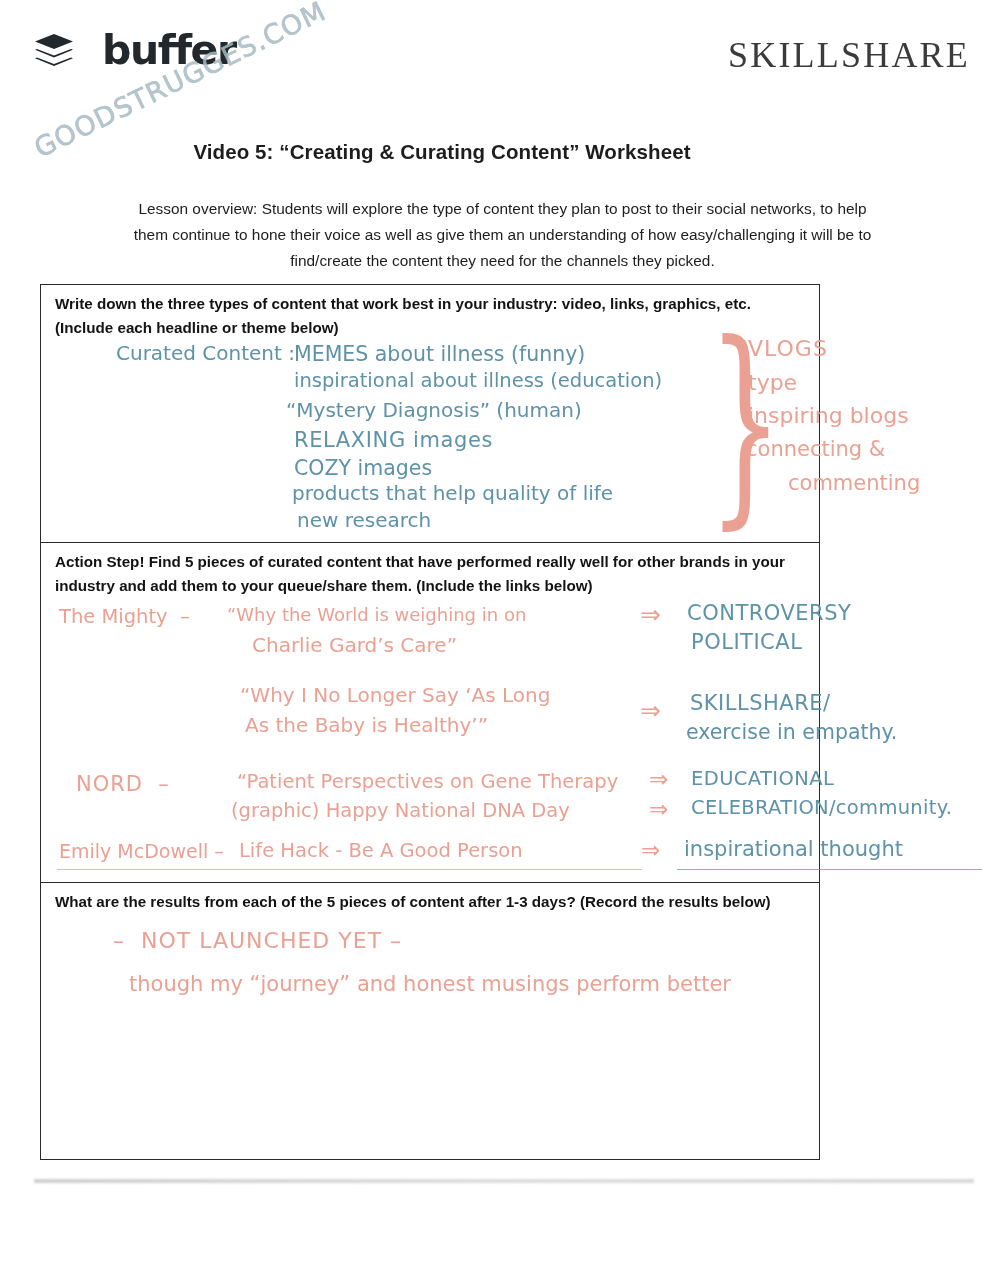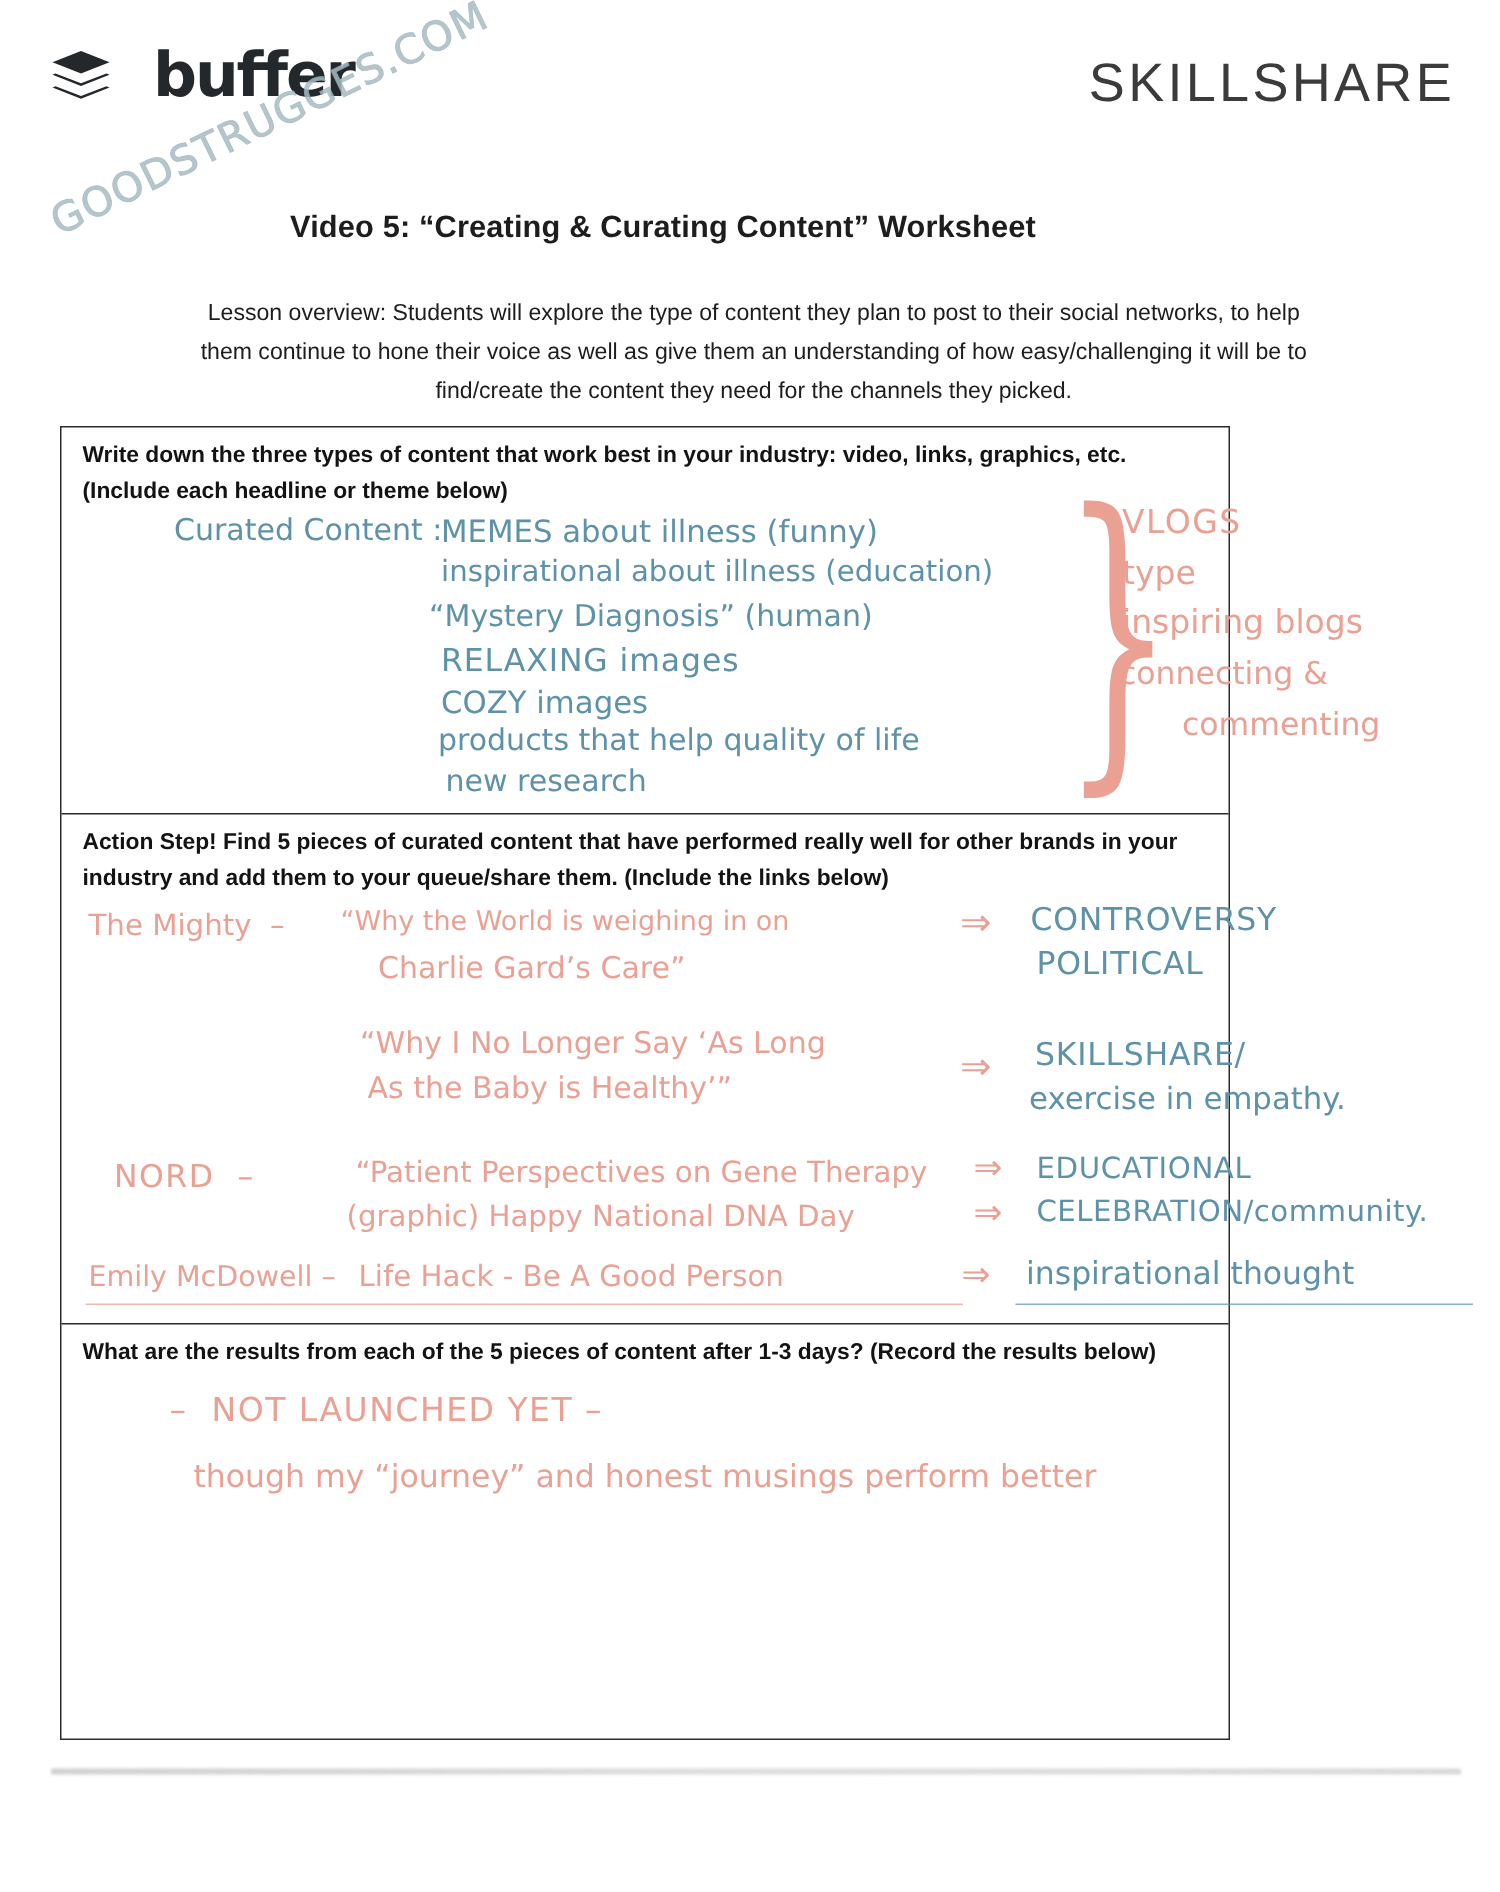--- a/index.html
+++ b/index.html
@@ -42,21 +42,21 @@
     font-size: 41px;
     font-weight: bold;
     letter-spacing: -1.4px;
     color: #23282c;
     line-height: 1;
   }
   .skillshare-word {
     position: absolute;
     right: 0;
     top: 8px;
-    font-family: Liberation Sans, sans-serif;
+    font-family: Liberation Serif, serif;
     font-size: 36px;
     font-weight: 400;
     letter-spacing: 2.2px;
     color: #3b3b3b;
   }
 
   
   .watermark {
     position: absolute;
     left: 28px;

